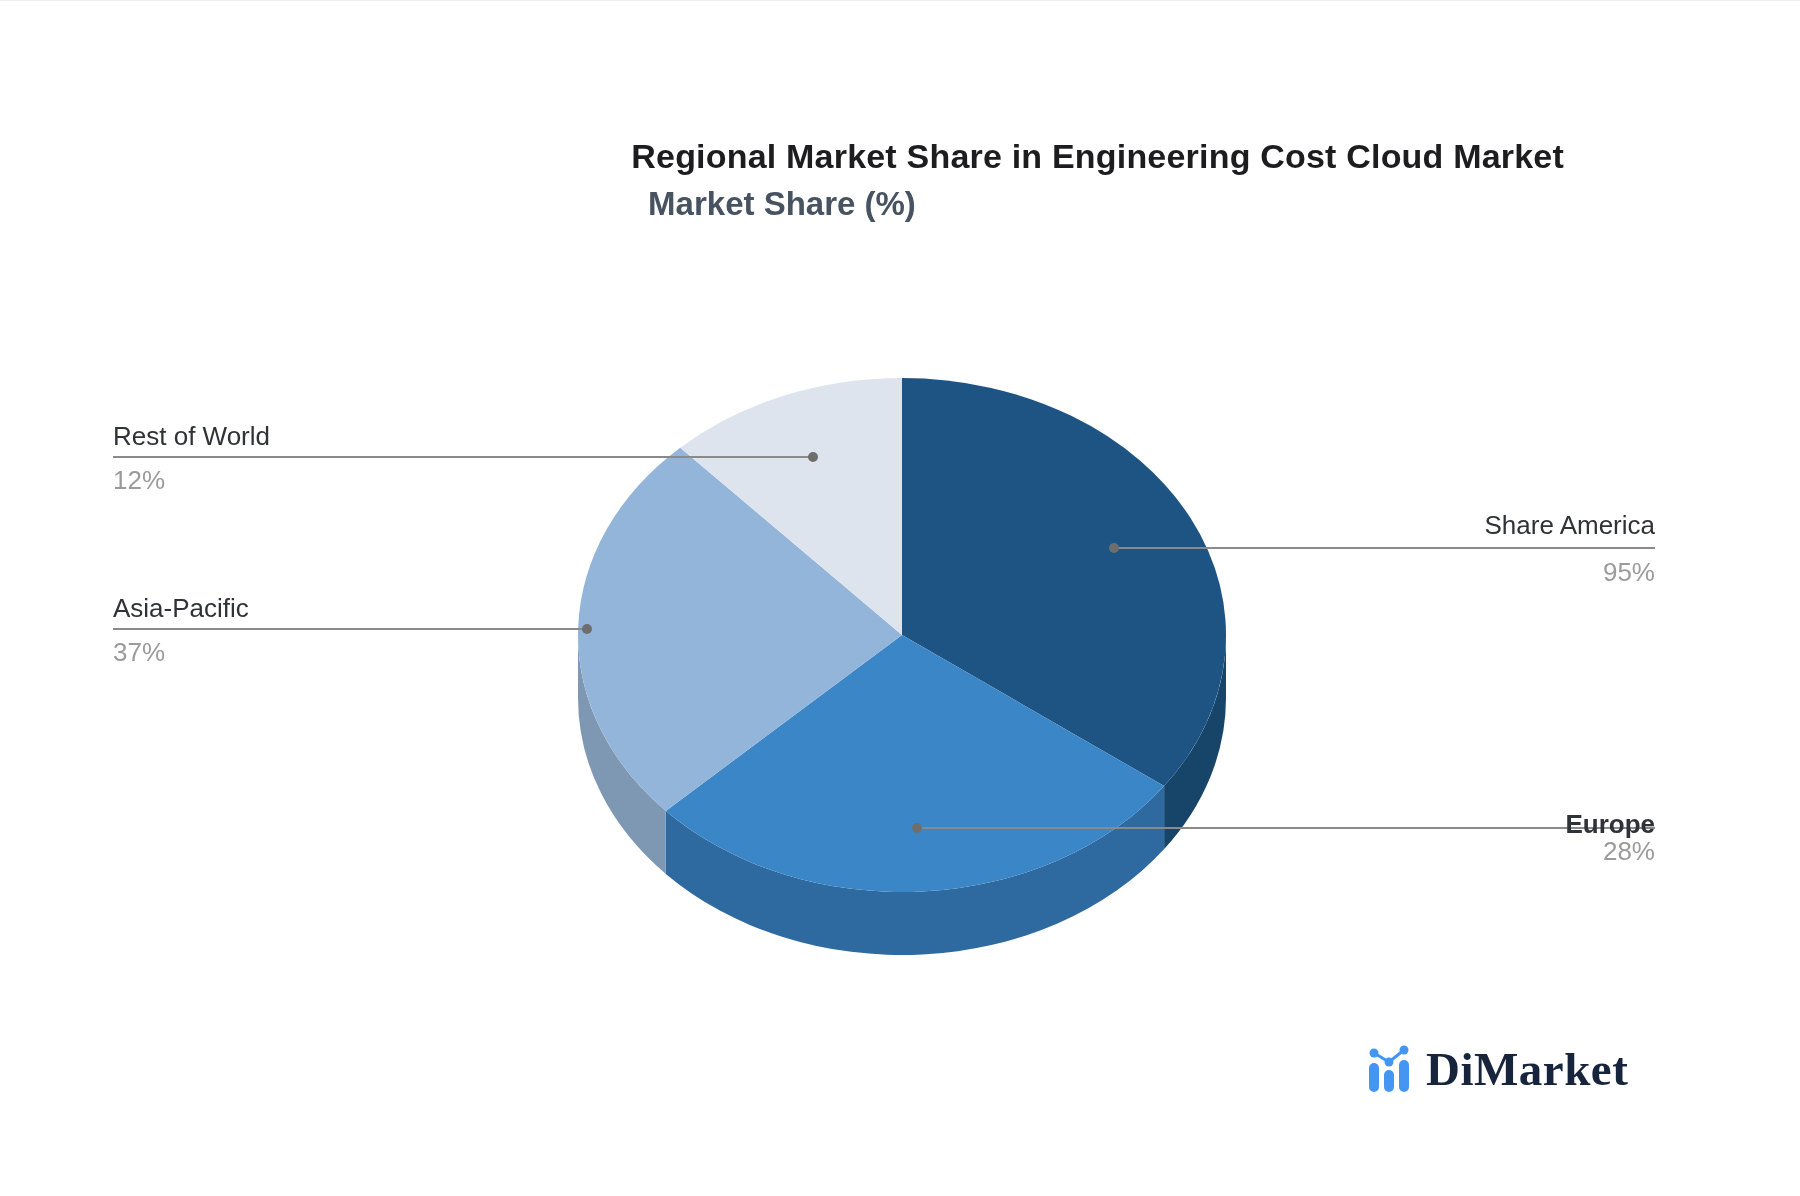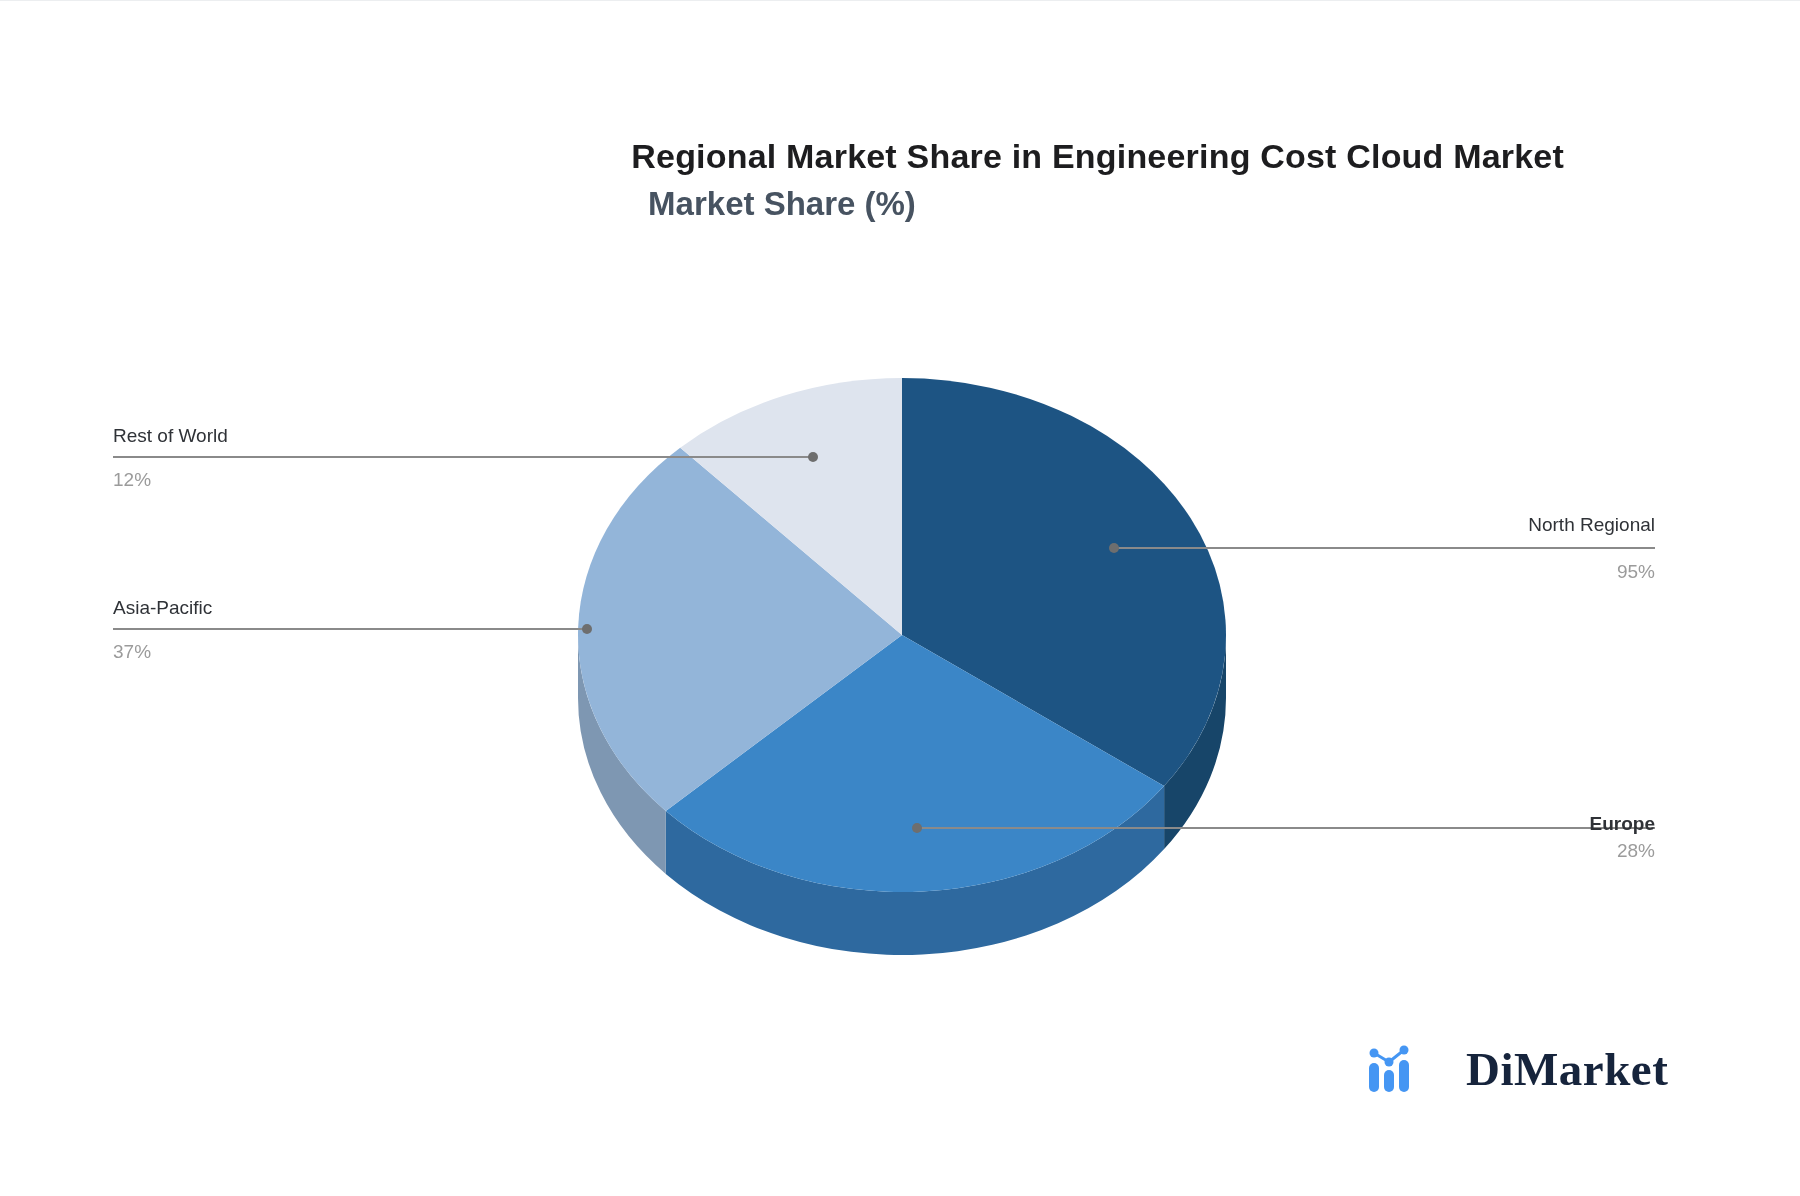--- a/index.html
+++ b/index.html
@@ -16,28 +16,28 @@
     text-align:right;
     font-size:34px;font-weight:700;color:#1d1d1f;
     letter-spacing:0.2px;
   }
   .chart-subtitle{
     position:absolute;left:0;top:184px;width:1564px;
     text-align:center;
     font-size:33px;font-weight:700;color:#475361;
   }
   #pie-svg{position:absolute;left:0;top:0;}
-  .lbl-name,.lbl-pct{position:absolute;white-space:nowrap;font-size:19px;line-height:28px;}
+  .lbl-name,.lbl-pct{position:absolute;white-space:nowrap;font-size:26px;line-height:28px;}
   .lbl-name{color:#2f3237;}
   .lbl-pct{color:#9b9b9b;}
   .left-al{left:113px;text-align:left;}
   .right-al{right:145px;width:420px;text-align:right;}
   .brand{
     position:absolute;left:1364px;top:1036px;height:64px;
-    display:flex;align-items:center;gap:40px;
+    display:flex;align-items:center;
   }
   .brand-icon{display:block;}
   .brand-text{
     font-family:"Liberation Serif", serif;
     font-size:47px;font-weight:600;color:#16243c;
     margin-left:10px;letter-spacing:0.5px;
   }
 </style>
 </head>
 <body>
@@ -58,21 +58,21 @@
       <line x1="1114" y1="547" x2="1655" y2="547" stroke="#8a8a8a" stroke-width="2"></line>
       <circle cx="1114" cy="547" r="5" fill="#6e6e6e"></circle>
       <line x1="917" y1="827" x2="1655" y2="827" stroke="#8a8a8a" stroke-width="2"></line>
       <circle cx="917" cy="827" r="5" fill="#6e6e6e"></circle>
       <line x1="113" y1="628" x2="587" y2="628" stroke="#8a8a8a" stroke-width="2"></line>
       <circle cx="587" cy="628" r="5" fill="#6e6e6e"></circle>
       <line x1="113" y1="456" x2="813" y2="456" stroke="#8a8a8a" stroke-width="2"></line>
       <circle cx="813" cy="456" r="5" fill="#6e6e6e"></circle>
     </svg>
 
-  <div class="lbl-name right-al" style="top:510px;">North Regional</div>
+  <div class="lbl-name right-al" style="top:510px;">Share America</div>
   <div class="lbl-pct right-al" style="top:557px;">95%</div>
 
   <div class="lbl-name right-al" style="top:809px;font-weight:bold;">Europe</div>
   <div class="lbl-pct right-al" style="top:836px;">28%</div>
 
   <div class="lbl-name left-al" style="top:593px;">Asia-Pacific</div>
   <div class="lbl-pct left-al" style="top:637px;">37%</div>
 
   <div class="lbl-name left-al" style="top:421px;">Rest of World</div>
   <div class="lbl-pct left-al" style="top:465px;text-align:center;">12%</div>

